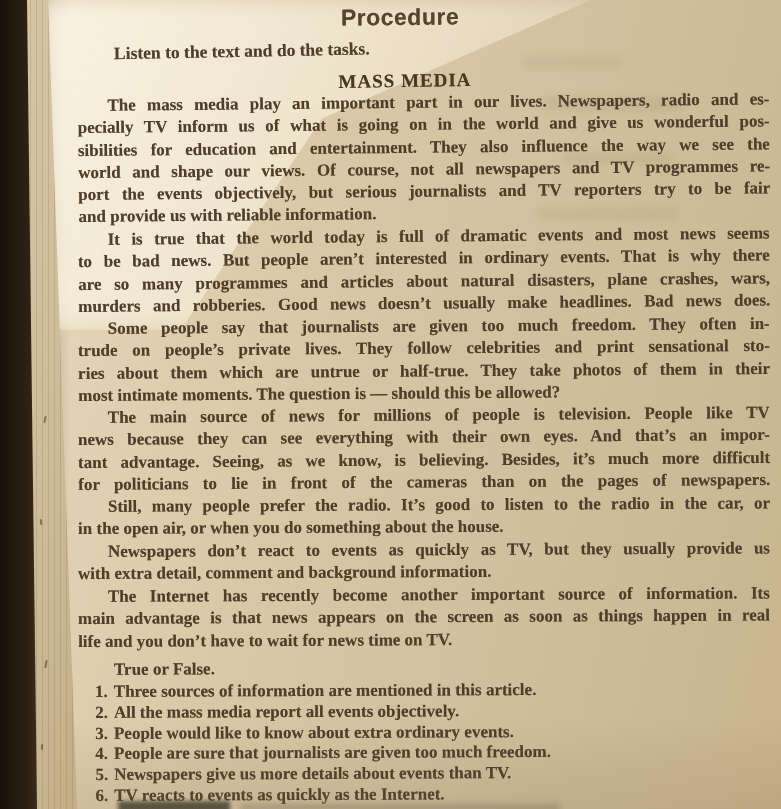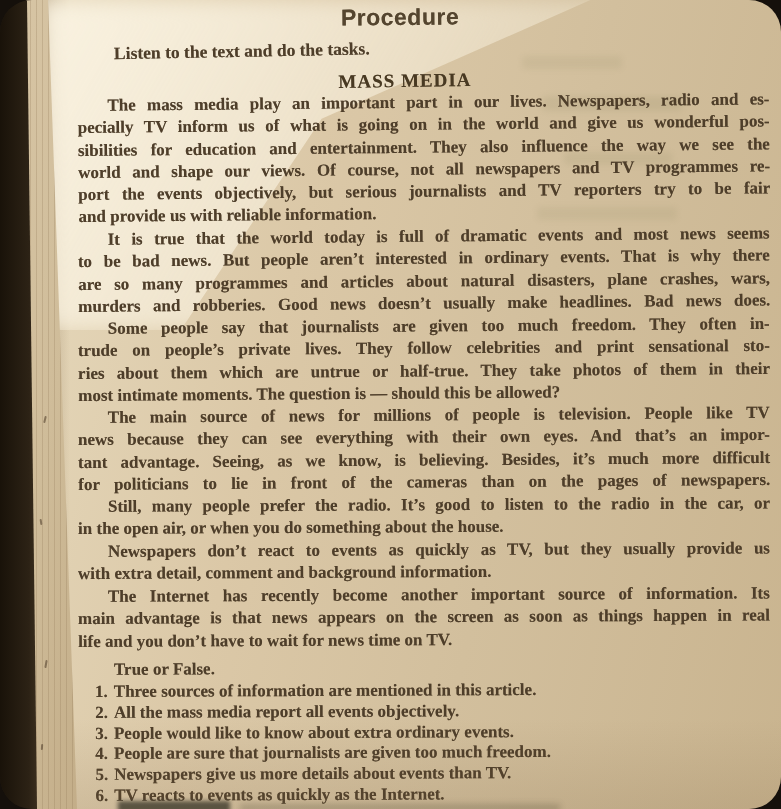--- a/index.html
+++ b/index.html
@@ -1,20 +1,19 @@
 <!DOCTYPE html>
 <html><head>
 <meta charset="utf-8">
 <style>
   html,body{margin:0;padding:0;background:#15100b;}
   .scene{
     position:relative;width:781px;height:809px;overflow:hidden;
     font-family:"Liberation Serif", serif;
     background:#1f1811;
-    border-radius:32px;
   }
   
   .page{
     position:absolute;left:40px;top:0;right:0;bottom:0;
     background:linear-gradient(103deg,#e6d9bc 0%,#dbc8a7 34%,#d2bf9d 62%,#c9b48f 100%);
   }
   .page::before{ 
     content:"";position:absolute;left:0;top:0;bottom:0;width:30px;
     background:linear-gradient(to right,rgba(116,92,62,.38),rgba(116,92,62,0));
   }

